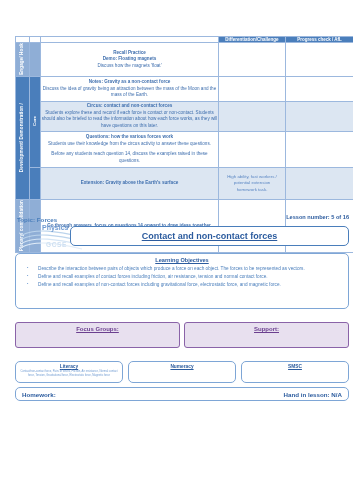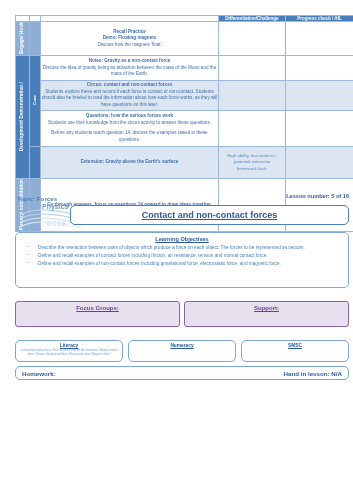--- a/index.html
+++ b/index.html
@@ -7,20 +7,21 @@
     margin: 0; padding: 0;
     width: 353px; height: 500px;
     background: #ffffff;
     font-family: "Liberation Sans", sans-serif;
     overflow: hidden;
   }
   #page {
     position: relative;
     width: 353px; height: 396px;
     background: #ffffff;
+    margin-top: 21px;
   }
 
   
   .plan-table {
     position: absolute;
     left: 15px; top: 15px;
     width: 338px;
     border-collapse: collapse;
     table-layout: fixed;
   }

